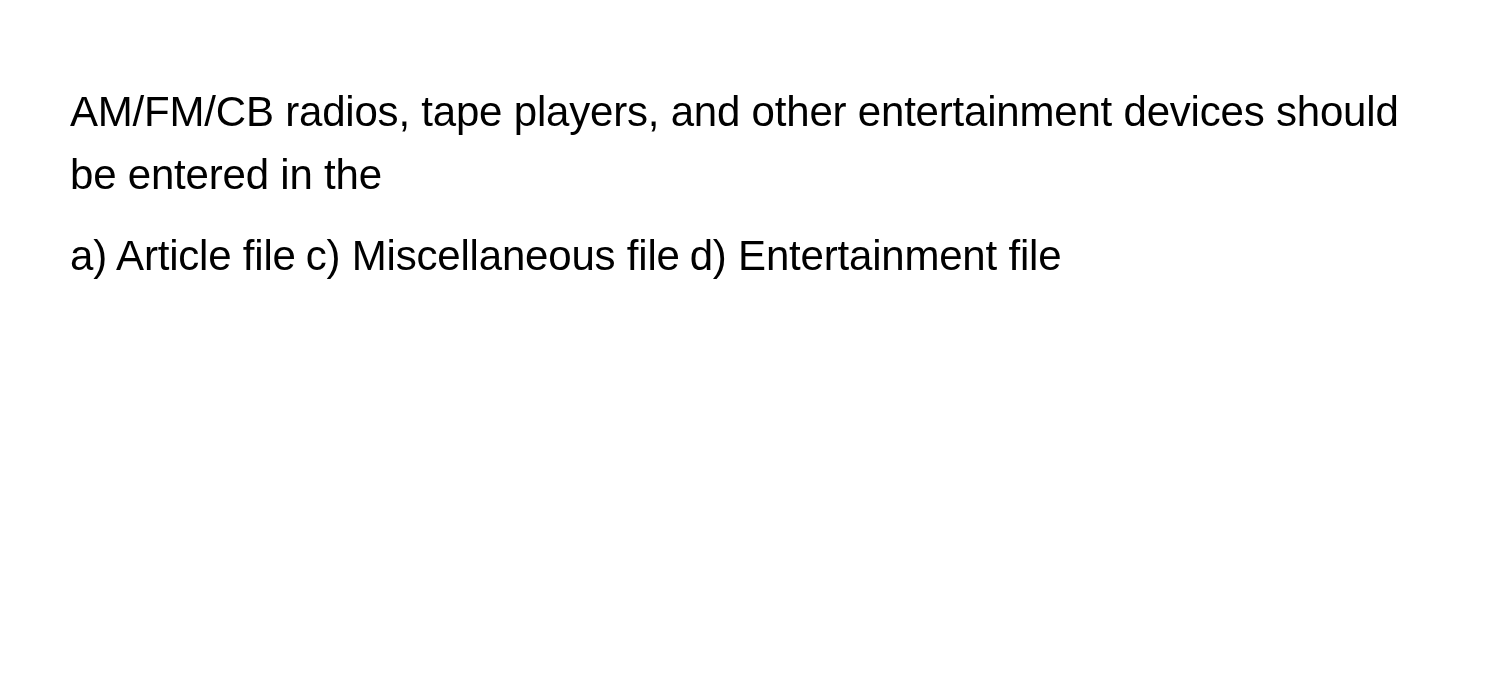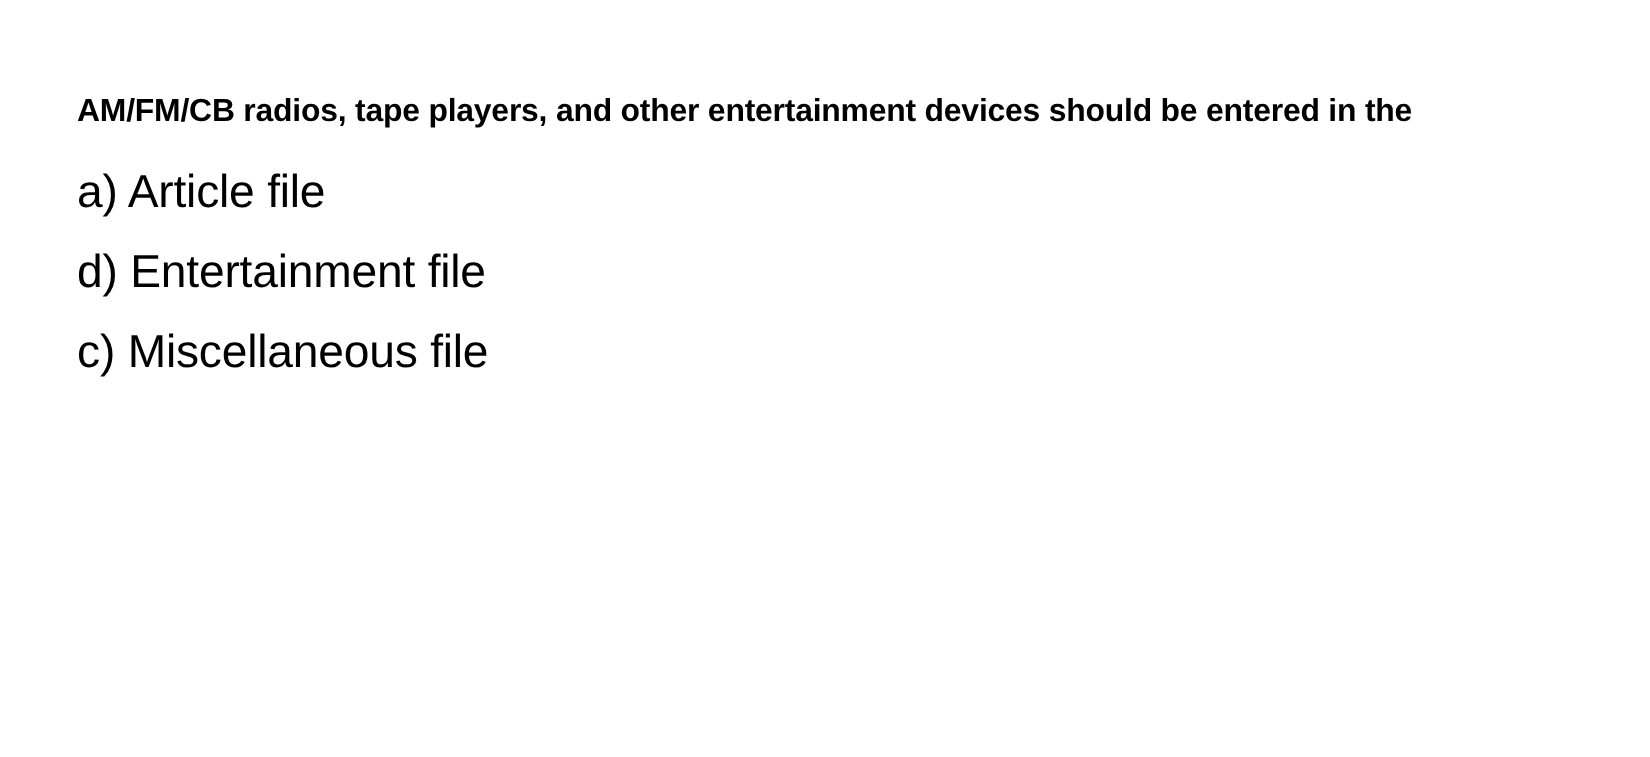--- a/index.html
+++ b/index.html
@@ -9,40 +9,40 @@
     }
     body {
       width: 1500px;
       height: 688px;
       background: #ffffff;
       font-family: -apple-system, BlinkMacSystemFont, "Segoe UI", Helvetica, Arial, sans-serif;
       padding: 80px 70px;
       color: #000000;
     }
     .question-stem {
-      font-size: 29px;
+      font-size: 42px;
       line-height: 1.5;
-      font-weight: 700;
+      font-weight: 400;
       margin-bottom: 18px;
       letter-spacing: -0.2px;
     }
     .options {
       display: flex;
-      flex-direction: column;
+      flex-direction: row;
       gap: 10px;
     }
     .option {
       font-size: 42px;
       line-height: 1.5;
       font-weight: 400;
       letter-spacing: -0.2px;
     }
   </style>
 </head>
 <body>
 
 <div class="question-stem">AM/FM/CB radios, tape players, and other entertainment devices should be entered in the</div>
 
 <div class="options">
   <div class="option">a) Article file</div>
+  <div class="option">c) Miscellaneous file</div>
   <div class="option">d) Entertainment file</div>
-  <div class="option">c) Miscellaneous file</div>
 </div>
 
 </body></html>

